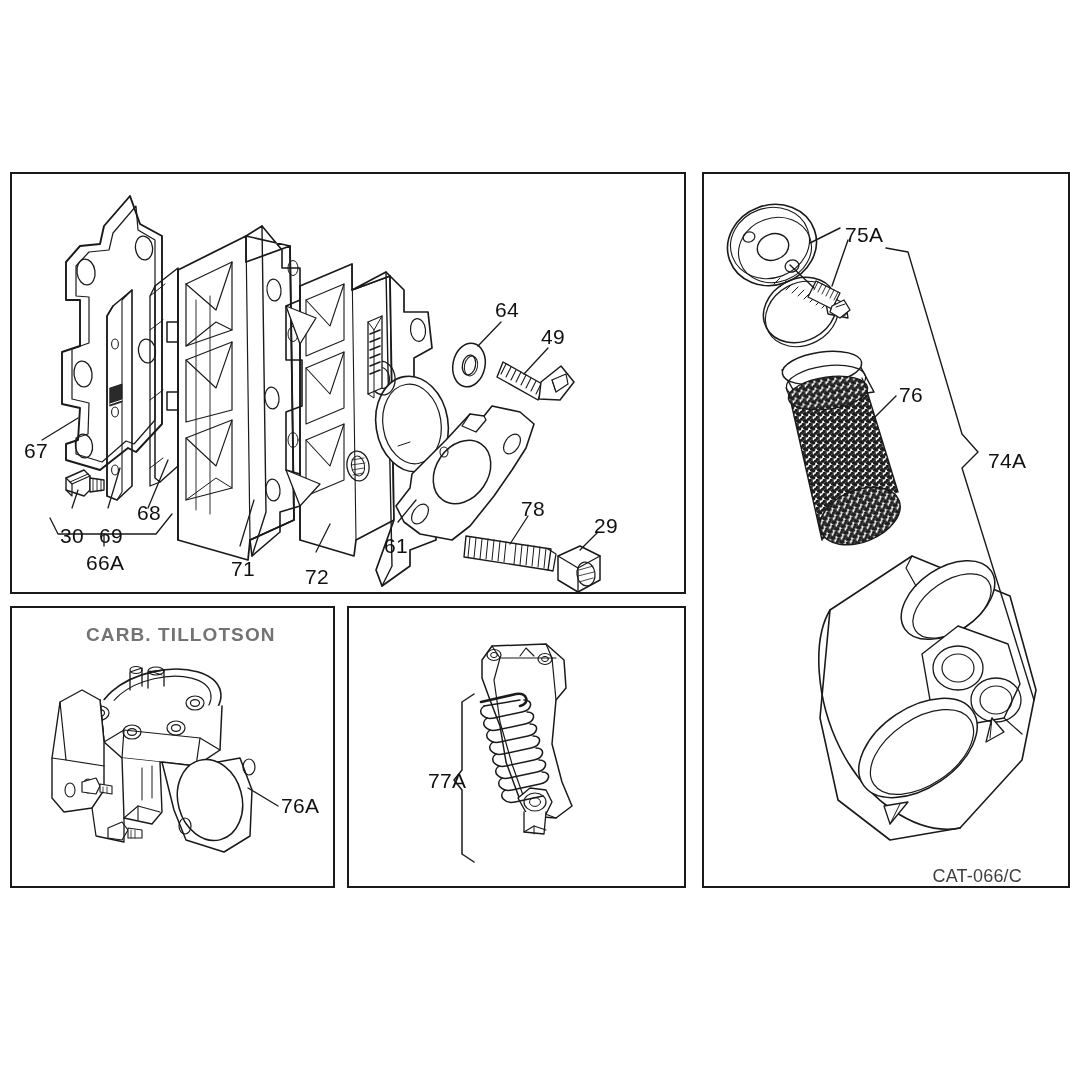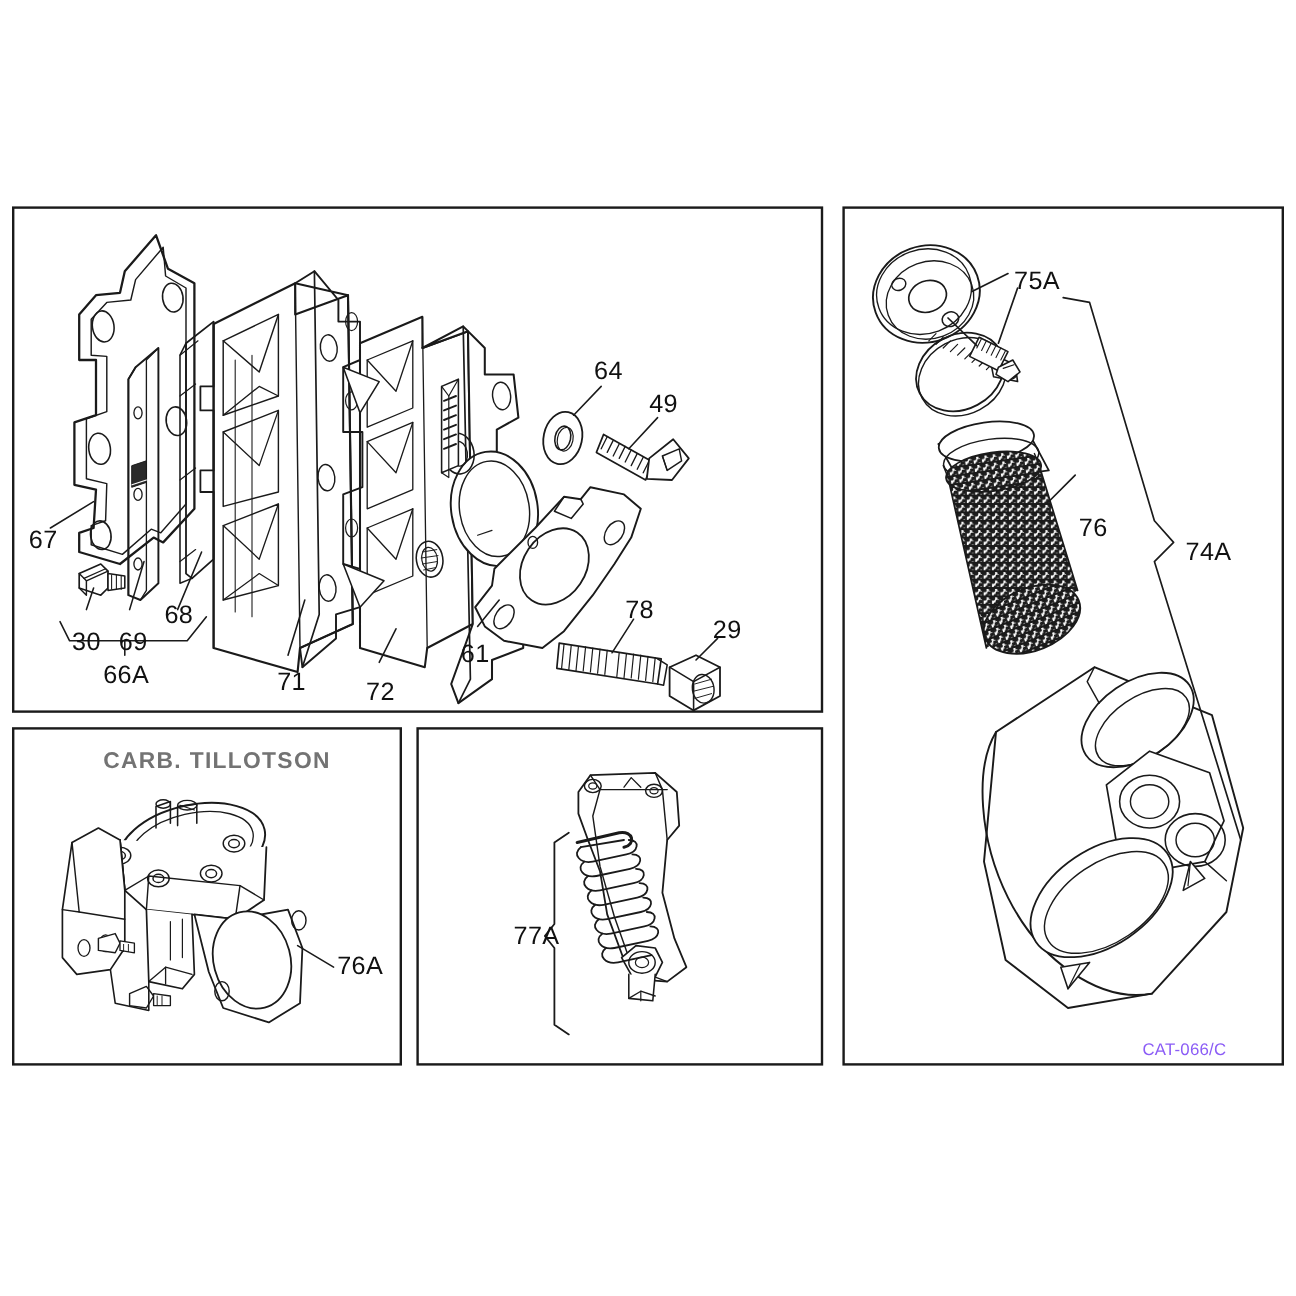--- a/index.html
+++ b/index.html
@@ -8,21 +8,21 @@
   .stage{position:absolute;left:0;top:0;width:1080px;height:1080px;}
   .panel{position:absolute;border:2.5px solid #1a1a1a;background:#fff;box-sizing:border-box;}
   #panel-main{left:10px;top:172px;width:676px;height:422px;}
   #panel-carb{left:10px;top:606px;width:325px;height:282px;}
   #panel-spring{left:347px;top:606px;width:339px;height:282px;}
   #panel-filter{left:702px;top:172px;width:368px;height:716px;}
   svg{position:absolute;left:0;top:0;overflow:visible;}
   .lbl{position:absolute;font-size:21px;line-height:1;letter-spacing:.3px;white-space:nowrap;
        color:#111;font-family:"Liberation Sans","DejaVu Sans",sans-serif;}
   .title{position:absolute;font-size:19px;letter-spacing:1.1px;white-space:nowrap;color:#737373;font-weight:bold;}
-  .catcode{position:absolute;font-size:14px;letter-spacing:.2px;white-space:nowrap;color:#8b5cf6;}
+  .catcode{position:absolute;font-size:18px;letter-spacing:.2px;white-space:nowrap;color:#404040;}
 </style>
 </head>
 <body>
 
 <div class="stage">
 
   <div class="panel" id="panel-main"></div>
 
   <svg width="1080" height="1080" fill="none" stroke="#1a1a1a" stroke-width="1.5" stroke-linejoin="round" stroke-linecap="round">
 
@@ -409,18 +409,18 @@
       <path d="M840 228 L810 243"></path>
       <path d="M848 240 L832 286"></path>
       <path d="M790 265 L814 288"></path>
       <path d="M896 396 L872 420"></path>
 
       <path d="M886 248 L908 252 L962 434 L978 452 L962 468 L1034 700"></path>
     </g>
   </svg>
 
   <div class="lbl" style="left:845px;top:224px;">75A</div>
-  <div class="lbl" style="left:899px;top:384px;margin-top:46px;">76</div>
+  <div class="lbl" style="left:899px;top:384px;">76</div>
   <div class="lbl" style="left:988px;top:450px;">74A</div>
 
   <div class="catcode" style="left:1022px;top:866px;transform:translateX(-100%);">CAT-066/C</div>
 
 </div>
 
 </body></html>

